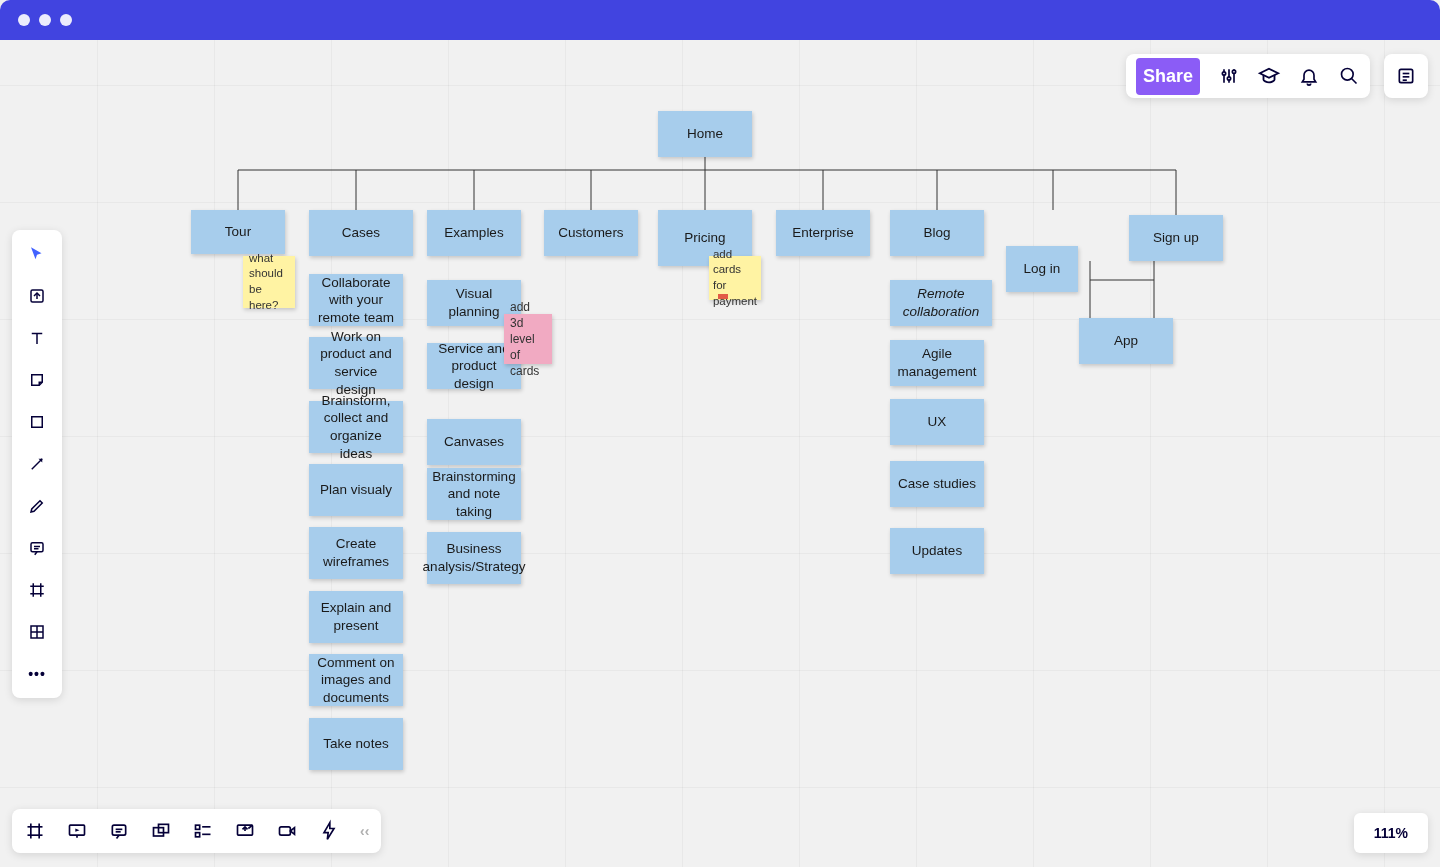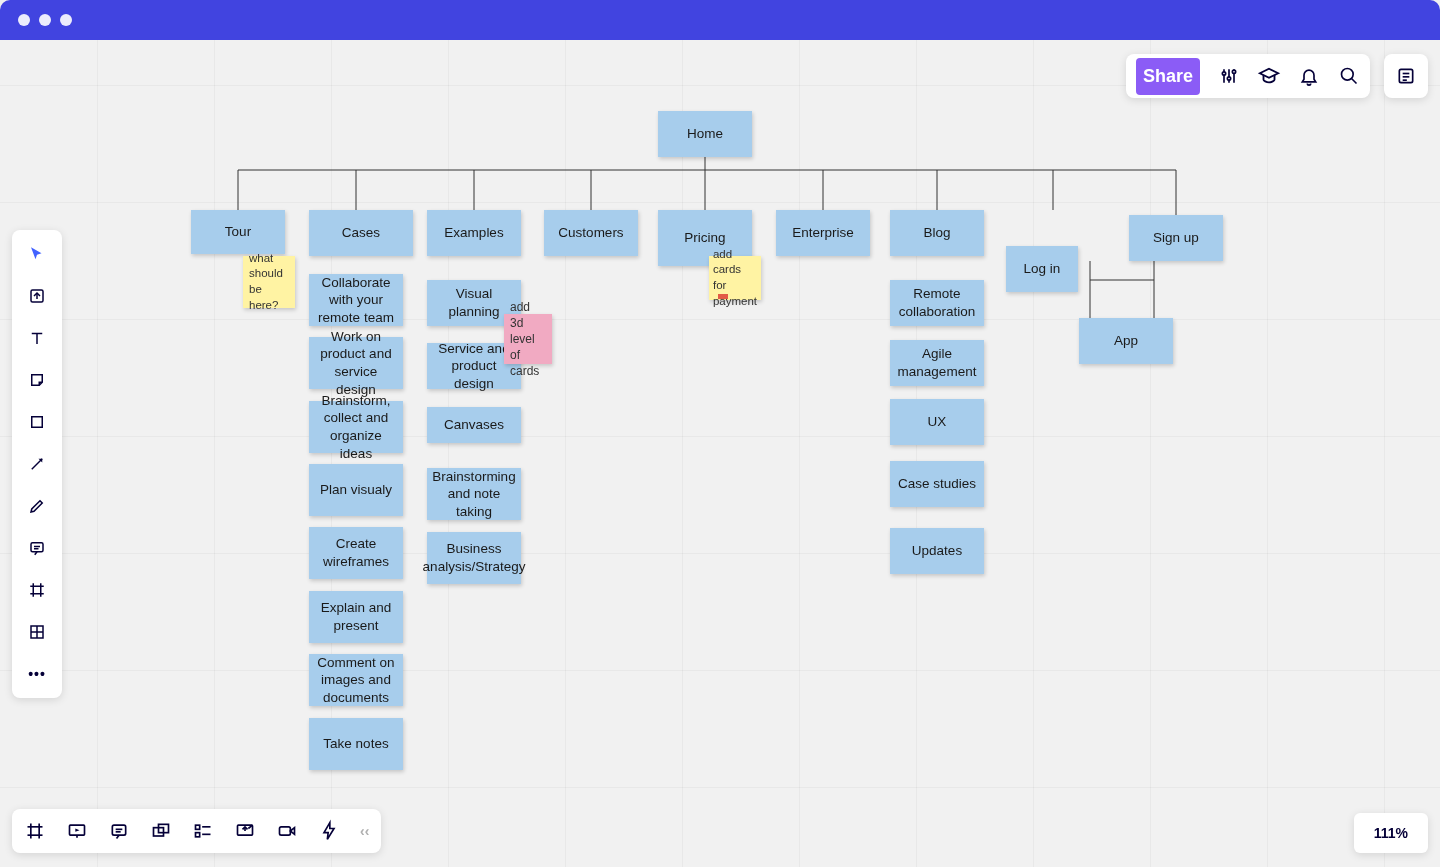--- a/index.html
+++ b/index.html
@@ -108,24 +108,24 @@
         <div class="card" style="left: 309px; top: 234px; width: 94px; height: 52px;">Collaborate with your remote team</div>
         <div class="card" style="left: 309px; top: 297px; width: 94px; height: 52px;">Work on product and service design</div>
         <div class="card" style="left: 309px; top: 361px; width: 94px; height: 52px;">Brainstorm, collect and organize ideas</div>
         <div class="card" style="left: 309px; top: 424px; width: 94px; height: 52px;">Plan visualy</div>
         <div class="card" style="left: 309px; top: 487px; width: 94px; height: 52px;">Create wireframes</div>
         <div class="card" style="left: 309px; top: 551px; width: 94px; height: 52px;">Explain and present</div>
         <div class="card" style="left: 309px; top: 614px; width: 94px; height: 52px;">Comment on images and documents</div>
         <div class="card" style="left: 309px; top: 678px; width: 94px; height: 52px;">Take notes</div>
         <div class="card" style="left: 427px; top: 240px; width: 94px; height: 46px;">Visual planning</div>
         <div class="card" style="left: 427px; top: 303px; width: 94px; height: 46px;">Service and product design</div>
-        <div class="card" style="left: 427px; top: 367px; width: 94px; height: 36px;">Canvases</div>
+        <div class="card" style="left: 427px; top: 379px; width: 94px; height: 46px;">Canvases</div>
         <div class="card" style="left: 427px; top: 428px; width: 94px; height: 52px;">Brainstorming and note taking</div>
         <div class="card" style="left: 427px; top: 492px; width: 94px; height: 52px;">Business analysis/Strategy</div>
-        <div class="card" style="left: 890px; top: 240px; width: 94px; height: 46px;">Remote collaboration</div>
+        <div class="card" style="left: 890px; top: 240px; width: 102px; height: 46px; font-style: italic;">Remote collaboration</div>
         <div class="card" style="left: 890px; top: 300px; width: 94px; height: 46px;">Agile management</div>
         <div class="card" style="left: 890px; top: 359px; width: 94px; height: 46px;">UX</div>
         <div class="card" style="left: 890px; top: 421px; width: 94px; height: 46px;">Case studies</div>
         <div class="card" style="left: 890px; top: 488px; width: 94px; height: 46px;">Updates</div>
         <div class="card" style="left: 1079px; top: 278px; width: 94px; height: 46px;">App</div>
         <div class="sticky yellow" style="left: 243px; top: 216px; width: 52px; height: 52px;">what should be here?</div>
         <div class="sticky yellow" style="left: 709px; top: 216px; width: 52px; height: 44px;">add cards for payment</div>
         <div class="sticky pink" style="left: 504px; top: 274px; width: 48px; height: 50px;">add 3d level of cards</div>
         <div class="mini-red" style="left: 718px; top: 254px;"></div>
       </div>

